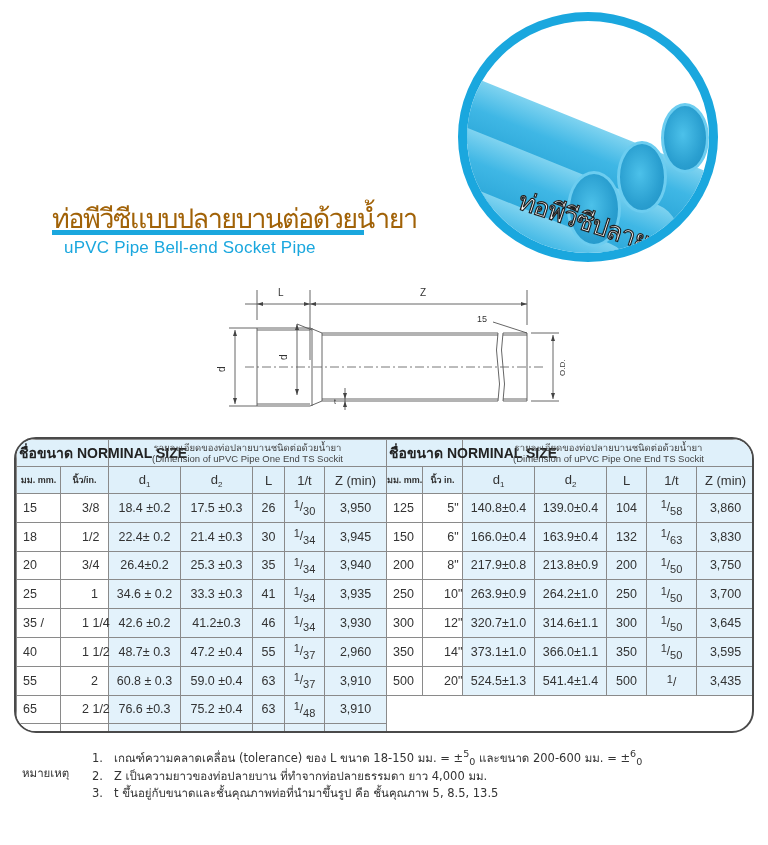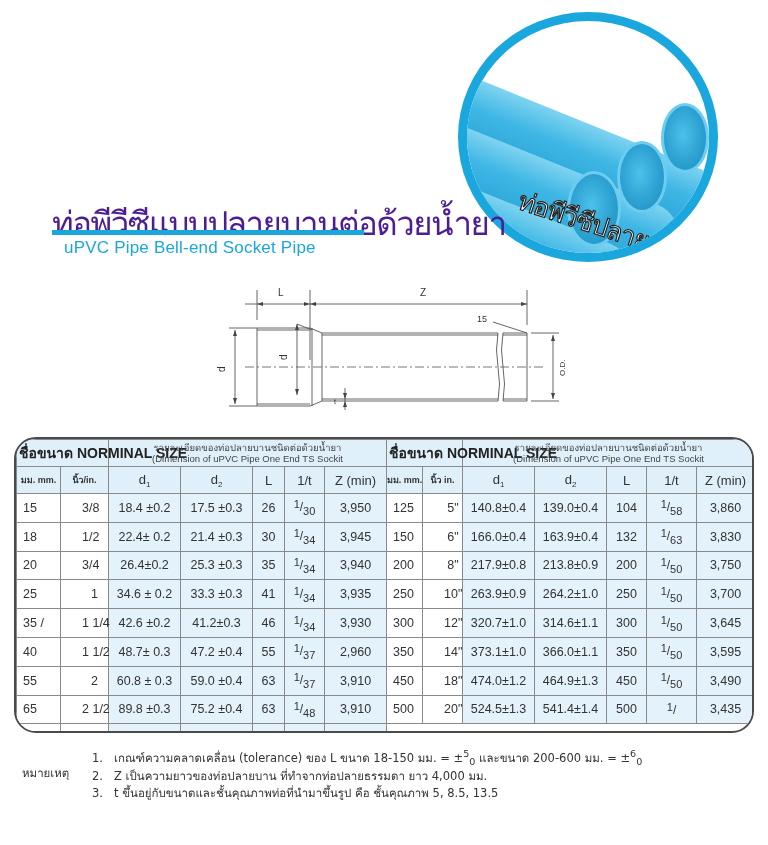--- a/index.html
+++ b/index.html
@@ -6,21 +6,21 @@
   html, body { width: 768px; height: 845px; background: #ffffff; overflow: hidden; }
   body { position: relative; font-family: "Liberation Sans", "DejaVu Sans", sans-serif; color: #2b2b2b; }
 
   
   .photo-ring { position: absolute; left: 458px; top: 12px; width: 260px; height: 250px; border-radius: 50%; border: 9px solid #1aa7de; background: #ffffff; overflow: hidden; }
   .pipe { position: absolute; height: 64px; border-radius: 32px; background: linear-gradient(180deg, #7fd3f0 0%, #3fb7e5 45%, #2aa6d8 100%); transform-origin: left center; }
   .pipe-end { position: absolute; border-radius: 50%; background: radial-gradient(ellipse at 45% 45%, #4cc1ea 0%, #2a9fd0 60%, #1e8fc2 100%); border: 3px solid #6ccdf0; }
   .photo-label { position: absolute; left: 48px; top: 186px; font-size: 26px; color: #ffffff; -webkit-text-stroke: 1.2px #1f1f1f; transform: rotate(18deg); font-family: "DejaVu Sans", sans-serif; letter-spacing: -1px; }
 
   
-  .title-th { position: absolute; left: 52px; top: 197px; font-size: 33px; color: #4c1d95; font-family: "DejaVu Sans", sans-serif; letter-spacing: -1.5px; }
+  .title-th { position: absolute; left: 52px; top: 197px; font-size: 27px; color: #a16207; font-family: "DejaVu Sans", sans-serif; letter-spacing: -1.5px; }
   .title-bar { position: absolute; left: 52px; top: 230px; width: 312px; height: 5px; background: #1aa7de; }
   .title-en { position: absolute; left: 52px; top: 238px; font-size: 17px; color: #1aa7de; letter-spacing: 0.2px; margin-left: 12px; }
 
   
   .diagram { position: absolute; left: 215px; top: 280px; width: 350px; height: 135px; }
 
   
   .table-wrap { position: absolute; left: 14px; top: 437px; width: 740px; height: 296px; border: 2px solid #4a4a4a; border-radius: 22px 22px 22px 22px; overflow: hidden; background: #ffffff; }
   .half { position: absolute; top: 0; height: 100%; }
   .half.left { left: 0; width: 370px; border-right: 2px solid #4a4a4a; }
@@ -228,21 +228,21 @@
             <td class="inch">2</td>
             <td class="dat">60.8 ± 0.3</td>
             <td class="dat">59.0 ±0.4</td>
             <td class="dat">63</td>
             <td class="dat frac-cell"><span class="frac"><sup>1</sup>/<span class="d">37</span></span></td>
             <td class="dat">3,910</td>
           </tr>
           <tr>
             <td class="mm">65</td>
             <td class="inch">2 1/2</td>
-            <td class="dat">89.8 ±0.3</td>
+            <td class="dat">76.6 ±0.3</td>
             <td class="dat">75.2 ±0.4</td>
             <td class="dat">63</td>
             <td class="dat frac-cell"><span class="frac"><sup>1</sup>/<span class="d">48</span></span></td>
             <td class="dat">3,910</td>
           </tr>
           <tr>
             <td class="mm">80</td>
             <td class="inch">3</td>
             <td class="dat">89.6 ± 0.3</td>
             <td class="dat">88.2 ±0.4</td>
@@ -331,29 +331,20 @@
           <tr>
             <td class="mm">350</td>
             <td class="inch">14"</td>
             <td class="dat">373.1±1.0</td>
             <td class="dat">366.0±1.1</td>
             <td class="dat">350</td>
             <td class="dat frac-cell"><span class="frac"><sup>1</sup>/<span class="d">50</span></span></td>
             <td class="dat">3,595</td>
           </tr>
           <tr>
-            <td class="mm">450</td>
-            <td class="inch">18"</td>
-            <td class="dat">474.0±1.2</td>
-            <td class="dat">464.9±1.3</td>
-            <td class="dat">450</td>
-            <td class="dat frac-cell"><span class="frac"><sup>1</sup>/<span class="d">50</span></span></td>
-            <td class="dat">3,490</td>
-          </tr>
-          <tr>
             <td class="mm">500</td>
             <td class="inch">20"</td>
             <td class="dat">524.5±1.3</td>
             <td class="dat">541.4±1.4</td>
             <td class="dat">500</td>
             <td class="dat frac-cell"><span class="frac"><sup>1</sup>/</span></td>
             <td class="dat">3,435</td>
           </tr>
         </tbody>
     </table>

